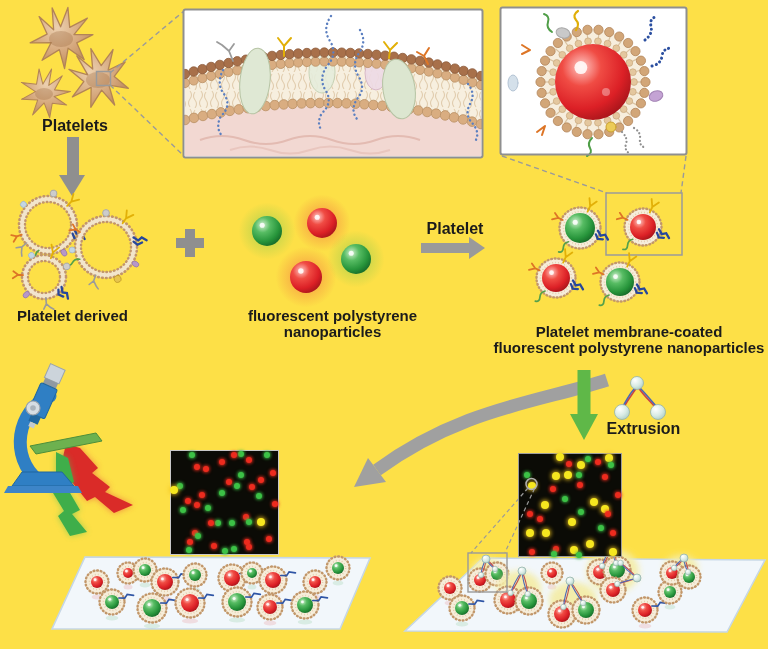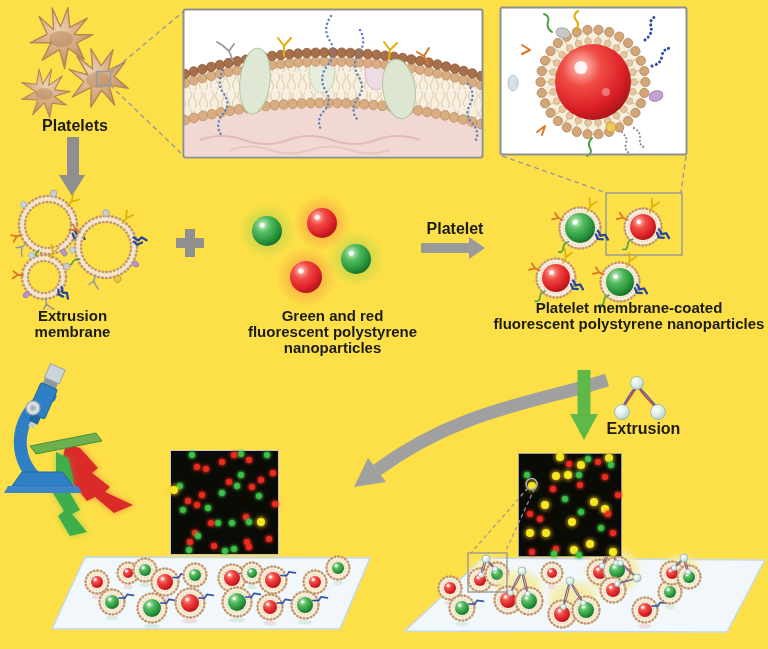--- a/index.html
+++ b/index.html
@@ -888,29 +888,28 @@
       <div class="dot dg" style="left: 34%; top: 98%;"></div>
       <div class="dot dy" style="left: 54%; top: 94%;"></div>
       <div class="dot dg" style="left: 59%; top: 99%;"></div>
       <div class="dot dy" style="left: 92%; top: 96%;"></div>
       <div class="dot dy" style="left: 70%; top: 88%;"></div>
     </div>
 
 <div class="lbl big" style="left:25px;top:117px;width:100px;">
   <span>Platelets</span></div>
 <div class="lbl" style="left:0px;top:308px;width:145px;">
-  <div>Extrusion membrane</div>
+  <div>Platelet derived</div>
     </div>
 <div class="lbl" style="left:205px;top:308px;width:255px;">
-  <div>Green and red</div>
       <div>fluorescent polystyrene nanoparticles</div>
     </div>
 <div class="lbl big" style="left:405px;top:220px;width:100px;">
   <span>Platelet</span></div>
-<div class="lbl" style="left:490px;top:300px;width:278px;">
+<div class="lbl" style="left:490px;top:324px;width:278px;">
   <div>Platelet membrane-coated</div>
       <div>fluorescent polystyrene nanoparticles</div>
     </div>
 <div class="lbl big" style="left:596px;top:420px;width:95px;">
   <span>Extrusion</span></div>
 
 <svg class="layer" id="overlay" width="768" height="649" viewBox="0 0 768 649">
   <circle cx="531.5" cy="484" r="5.5" fill="none" stroke="#b0b0b0" stroke-width="1.5"></circle>
   <line x1="528" y1="488" x2="471" y2="553" stroke="#9a9a9a" stroke-width="1.2" stroke-dasharray="4 3"></line>
   <line x1="534.5" y1="488.5" x2="505" y2="552.5" stroke="#9a9a9a" stroke-width="1.2" stroke-dasharray="4 3"></line>

